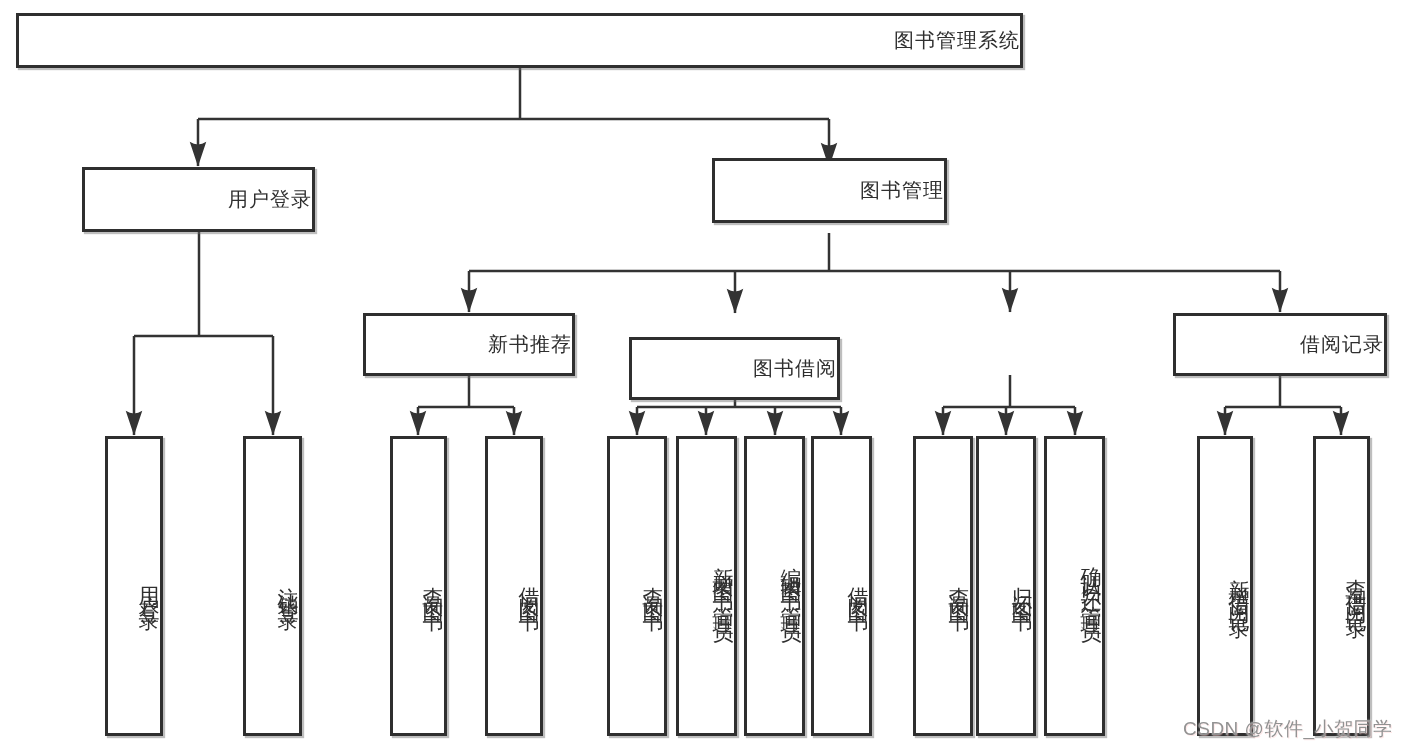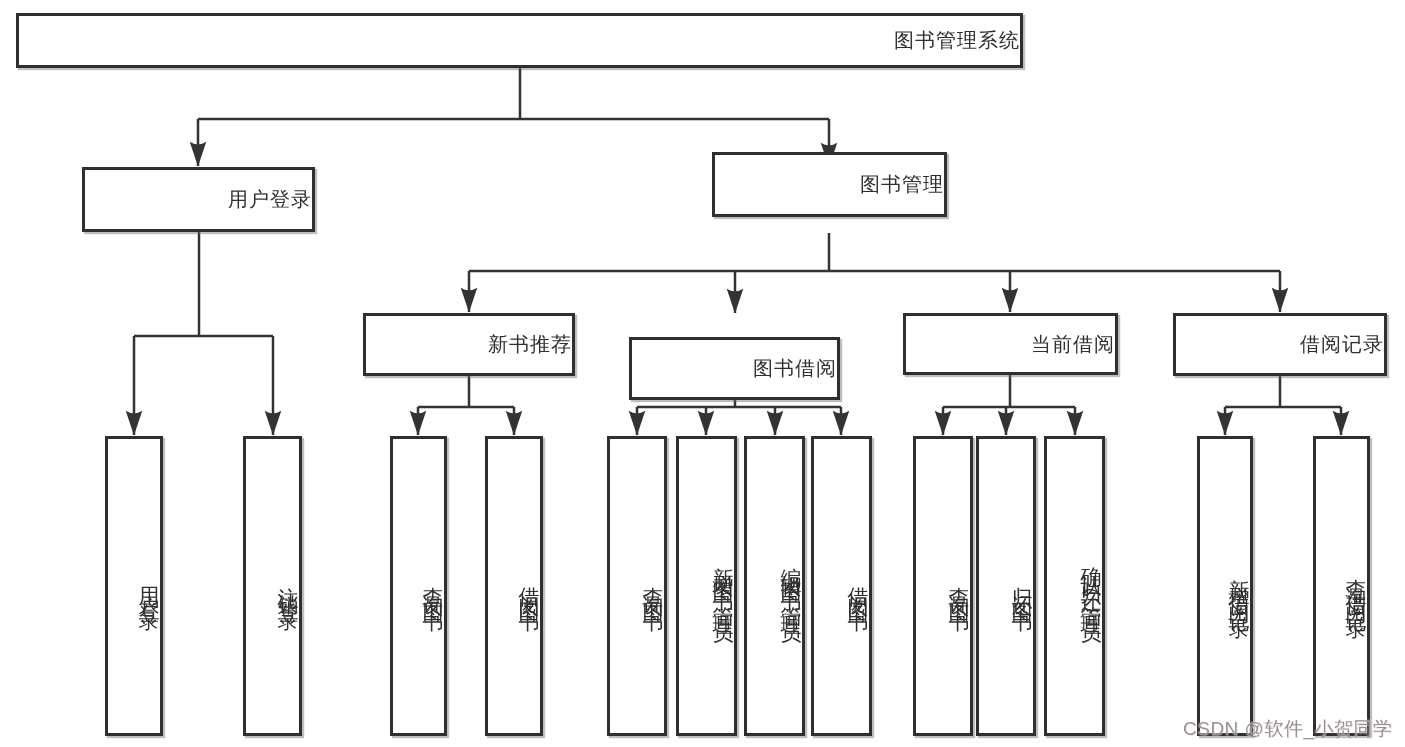--- a/index.html
+++ b/index.html
@@ -95,32 +95,29 @@
     </g>
   </svg>
 
   <div class="node" style="left:16px;top:13px;width:1007px;height:55px;">
     <span class="hlabel">图书管理系统</span>
   </div>
 
   <div class="node" style="left:82px;top:167px;width:233px;height:65px;">
     <span class="hlabel">用户登录</span>
   </div>
-  <div class="node" style="left:712px;top:152px;width:235px;height:65px;">
+  <div class="node" style="left:712px;top:158px;width:235px;height:65px;">
     <span class="hlabel">图书管理</span>
   </div>
 
   <div class="node" style="left:363px;top:313px;width:212px;height:63px;">
     <span class="hlabel">新书推荐</span>
   </div>
   <div class="node" style="left:629px;top:314px;width:211px;height:63px;margin-top:23px;">
     <span class="hlabel">图书借阅</span>
-  </div>
-  <div class="node" style="left:903px;top:313px;width:215px;height:62px;">
-    <span class="hlabel">当前借阅</span>
   </div>
   <div class="node" style="left:1173px;top:313px;width:214px;height:63px;">
     <span class="hlabel">借阅记录</span>
   </div>
 
   <div class="node leaf" style="left:105px;top:436px;width:58px;height:300px;">
     <span class="vlabel">用户登录</span>
   </div>
   <div class="node leaf" style="left:243px;top:436px;width:59px;height:300px;">
     <span class="vlabel">注销登录</span>

